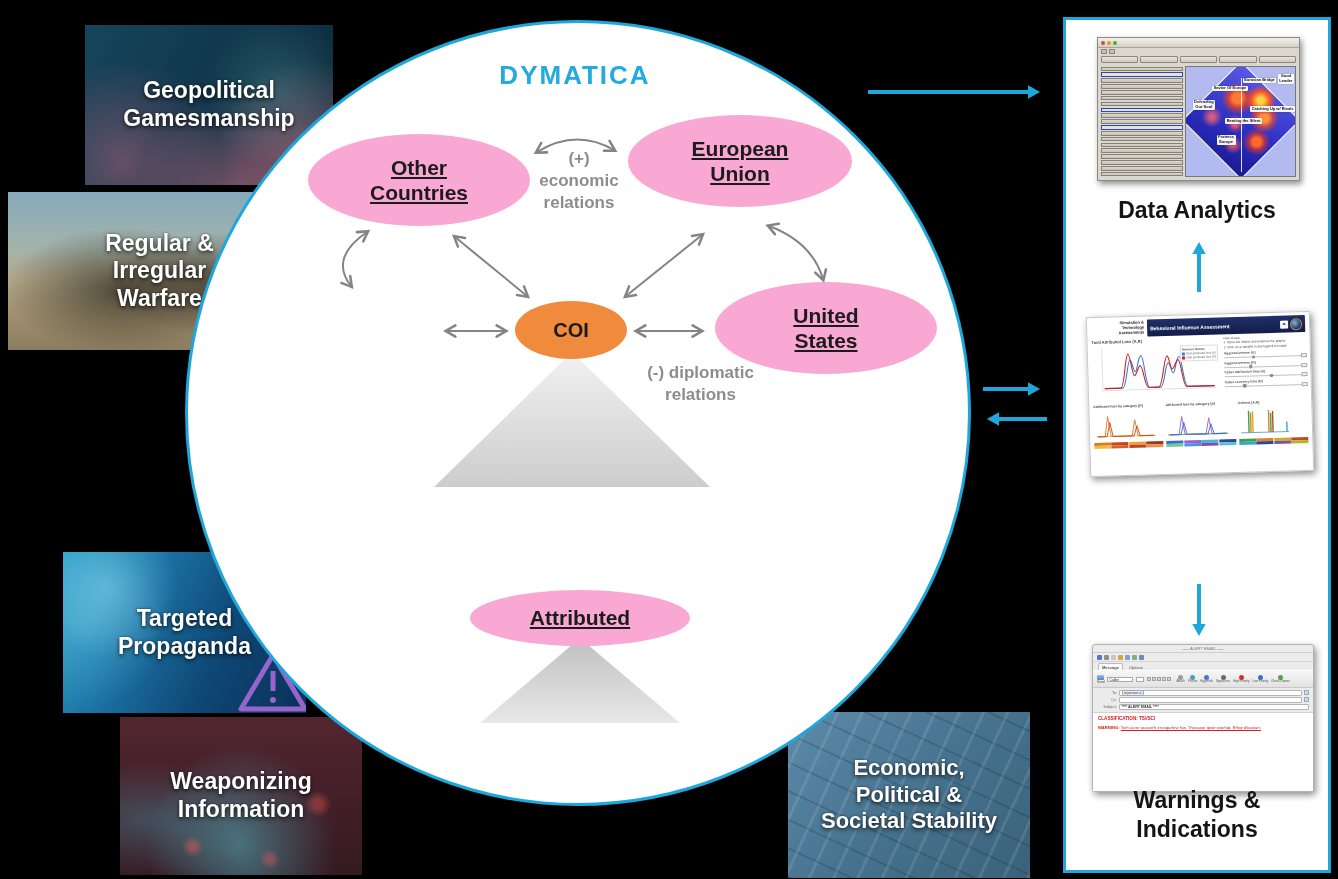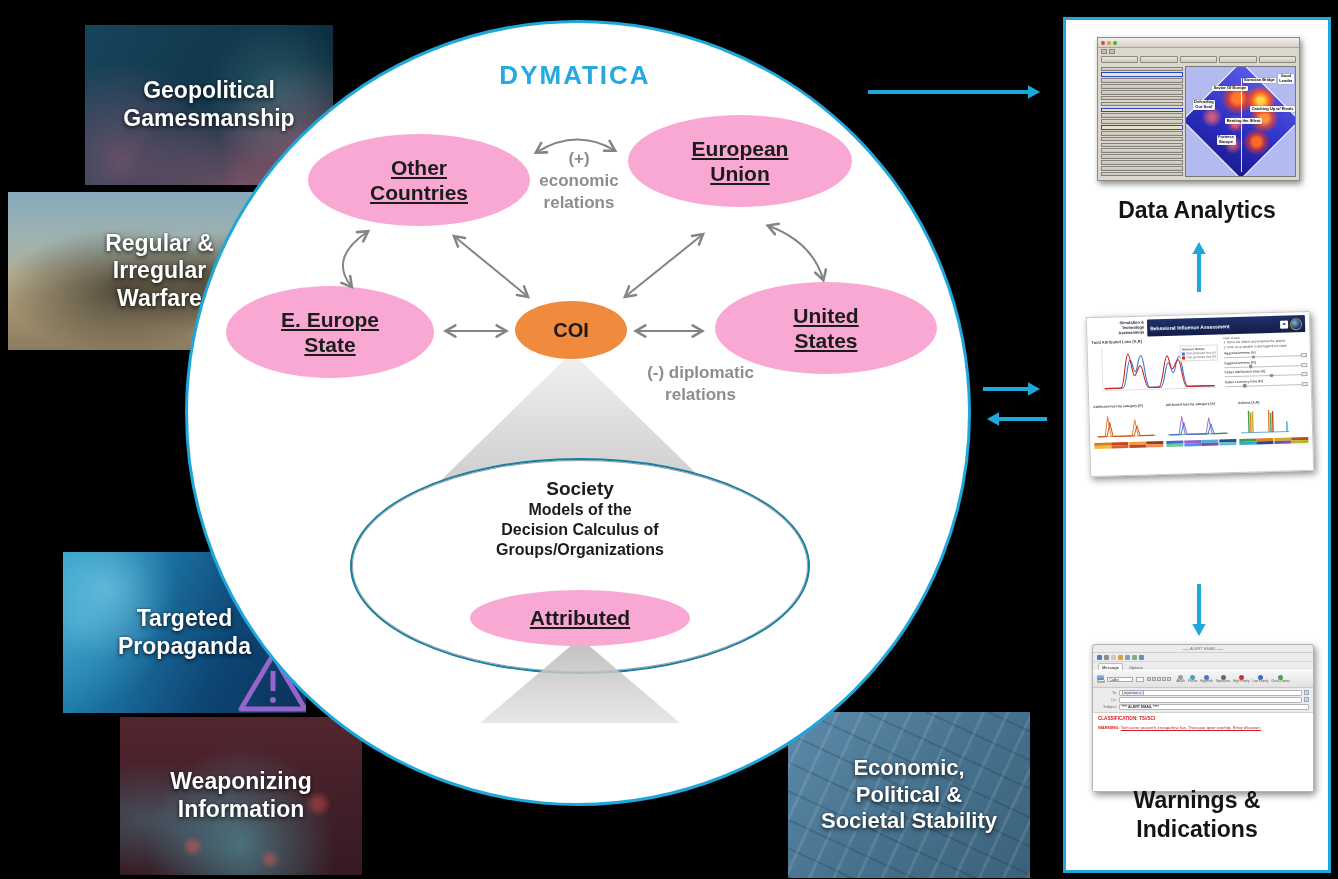--- a/index.html
+++ b/index.html
@@ -233,33 +233,25 @@
 Political &amp;
 Societal Stability</span>
   </div>
 
   <div id="circle"></div>
   <div id="dymatica">DYMATICA</div>
 
   <div class="cone" id="cone-coi"></div>
   <div class="cone" id="cone-exec"></div>
 
-  <div id="society">
-    <div class="stitle">Society</div>
-    <div class="ssub pre">Models of the
-Decision Calculus of
-Groups/Organizations</div>
-  </div>
 
   <div class="node blue pre" id="node-other">Other
 Countries</div>
   <div class="node blue pre" id="node-eu">European
 Union</div>
-  <div class="node blue pre" id="node-eeurope">E. Europe
-State</div>
   <div class="node pre" id="node-coi">COI</div>
   <div class="node blue pre" id="node-us">United
 States</div>
   <div class="node blue pre" id="node-exec">Attributed</div>
 
   <div class="rel pre" id="rel-econ">(+)
 economic
 relations</div>
   <div class="rel pre" id="rel-dip">(-) diplomatic
 relations</div>

